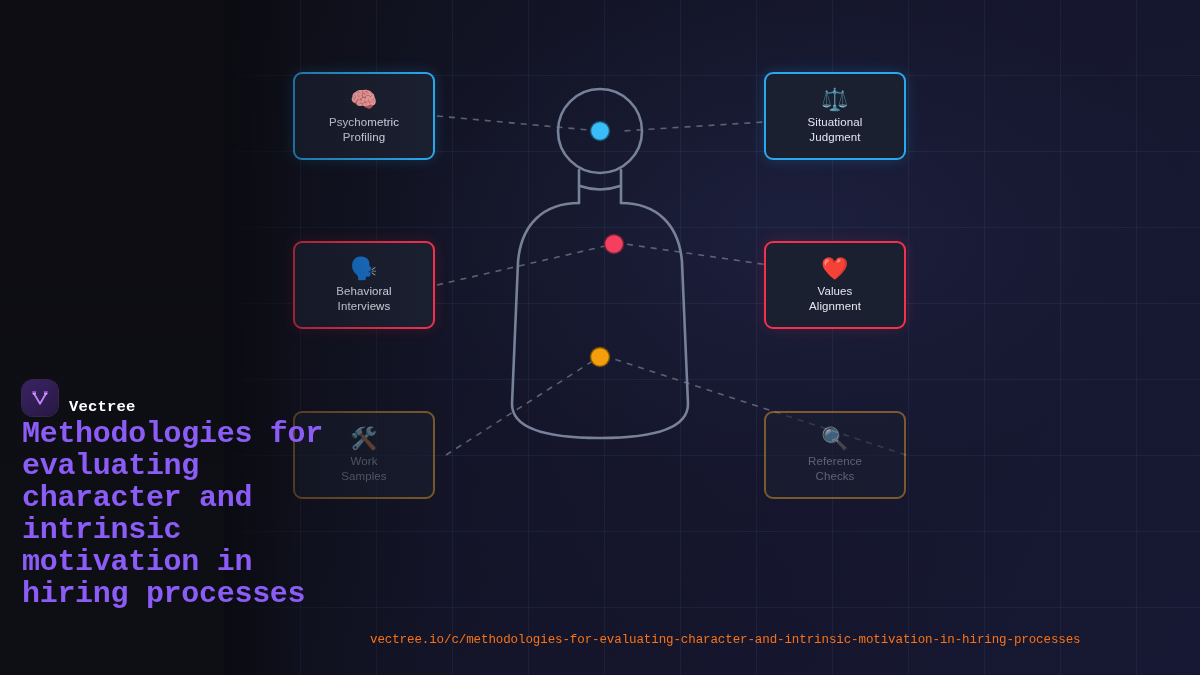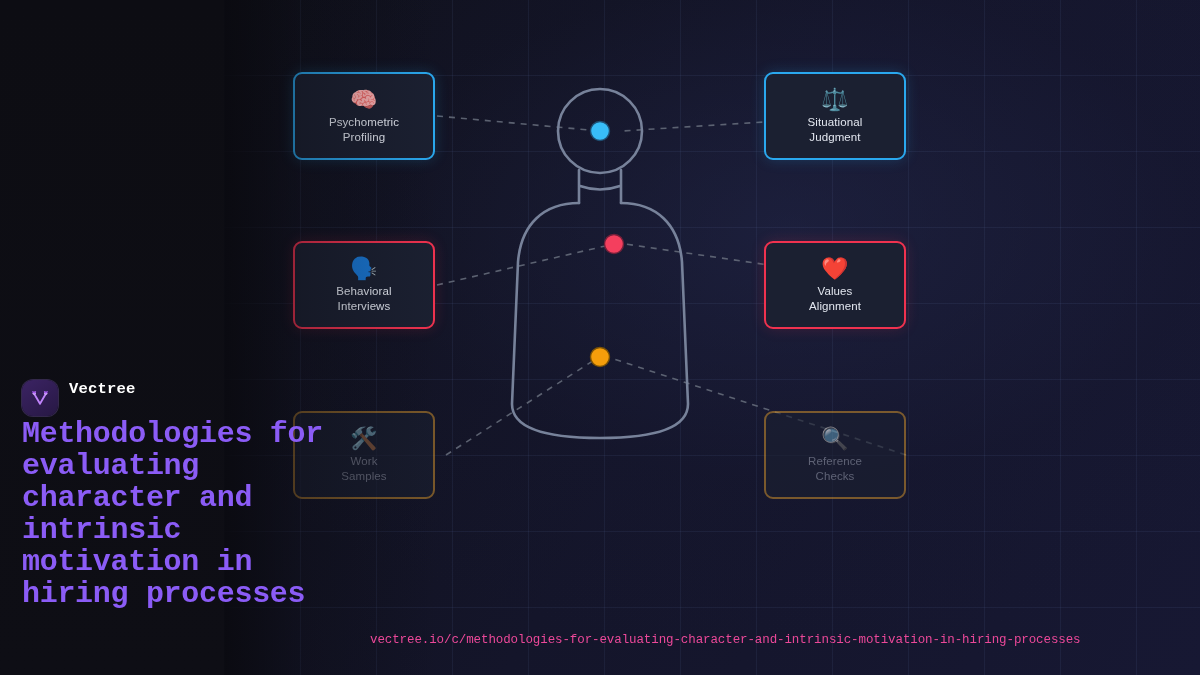--- a/index.html
+++ b/index.html
@@ -59,32 +59,32 @@
   #c1 { left:540px; top:72px;  }
   #c2 { left:69px;  top:241px; }
   #c3 { left:540px; top:241px; }
   #c4 { left:69px;  top:411px; }
   #c5 { left:540px; top:411px; }
 
   
   #url {
     position:absolute; left:370px; bottom:28px;
     font-family:"Liberation Mono", monospace;
-    font-size:12.5px; color:#ec4899; letter-spacing:-.1px;
+    font-size:12.5px; color:#f97316; letter-spacing:-.1px;
     white-space:nowrap;
   }
 
   
   #leftpane {
     position:absolute; left:0; top:0; width:224px; height:675px;
     background:linear-gradient(180deg,#0d0d13 0%,#0e0e15 100%);
   }
   #brand {
     position:absolute; left:22px; top:380px;
-    display:flex; align-items:flex-start; gap:11px; z-index:5;
+    display:flex; align-items:flex-end; gap:11px; z-index:5;
   }
   #brandmark {
     width:36px; height:36px; border-radius:11px;
     background:linear-gradient(145deg,#3b2363 0%,#271844 100%);
     display:flex; align-items:center; justify-content:center;
     box-shadow:0 0 0 1px rgba(150,110,220,.28);
   }
   #brandname {
     font-family:"Liberation Mono", monospace;
     font-size:15.5px; font-weight:bold; color:#ffffff; letter-spacing:.2px;

